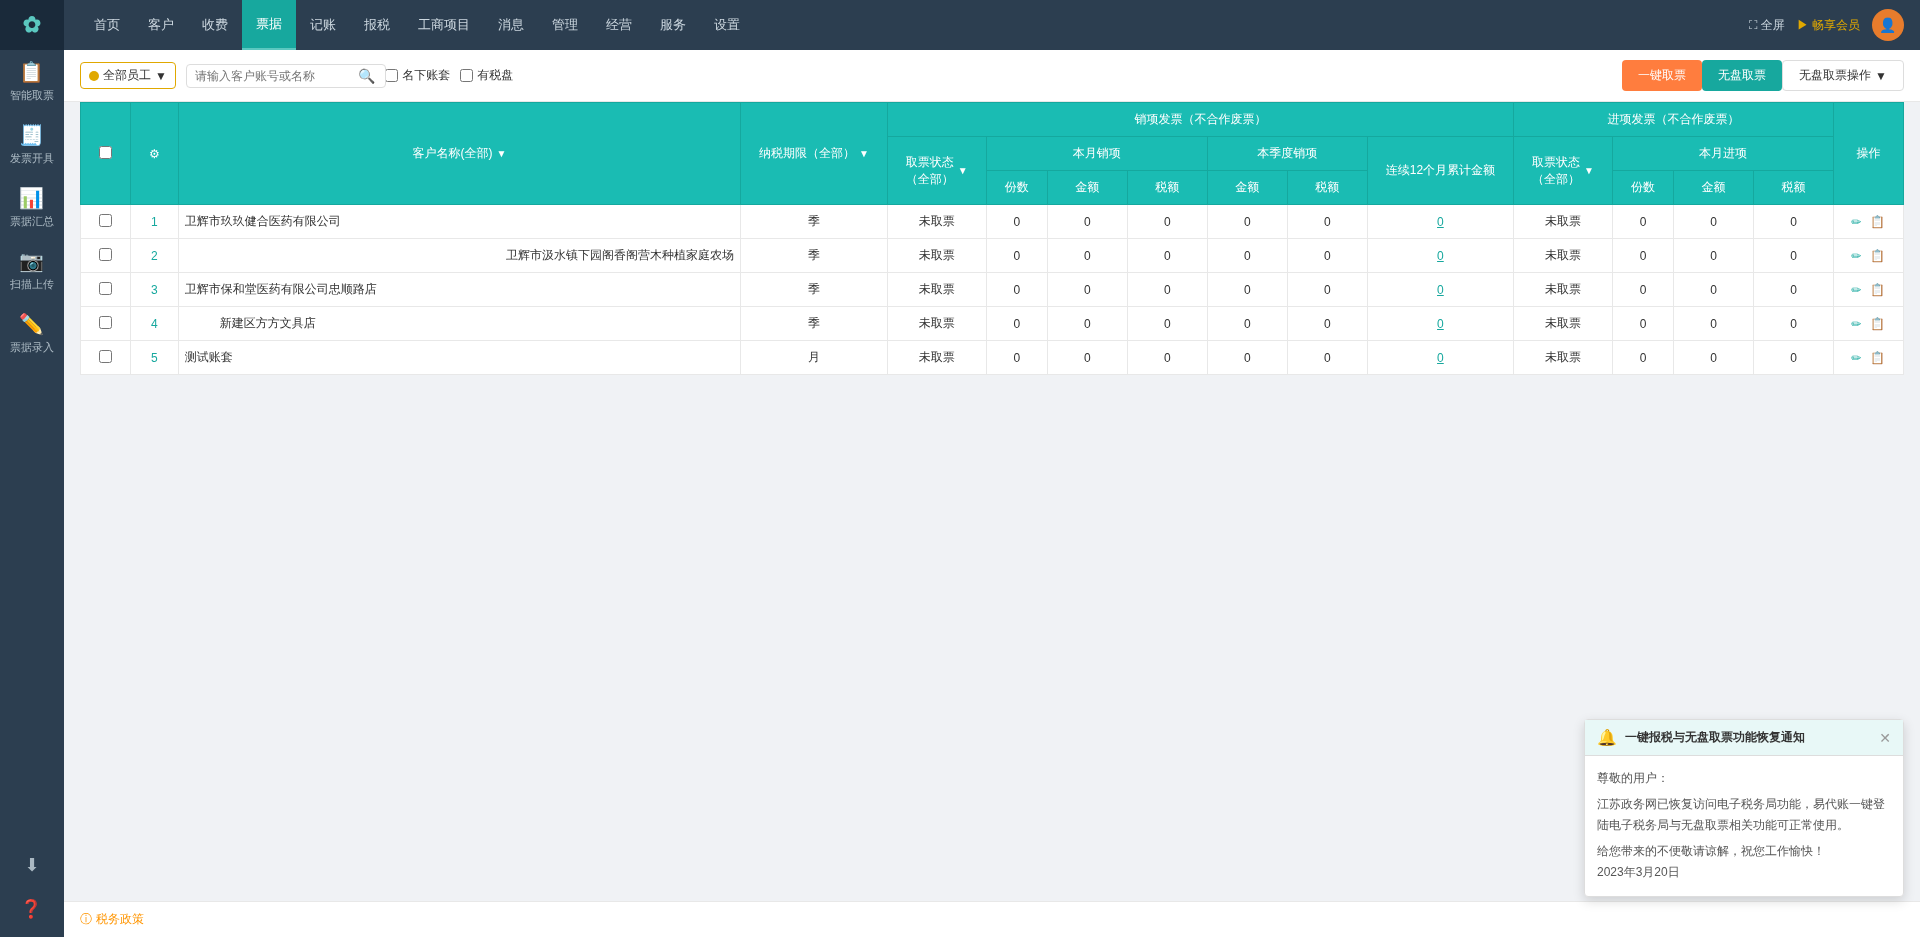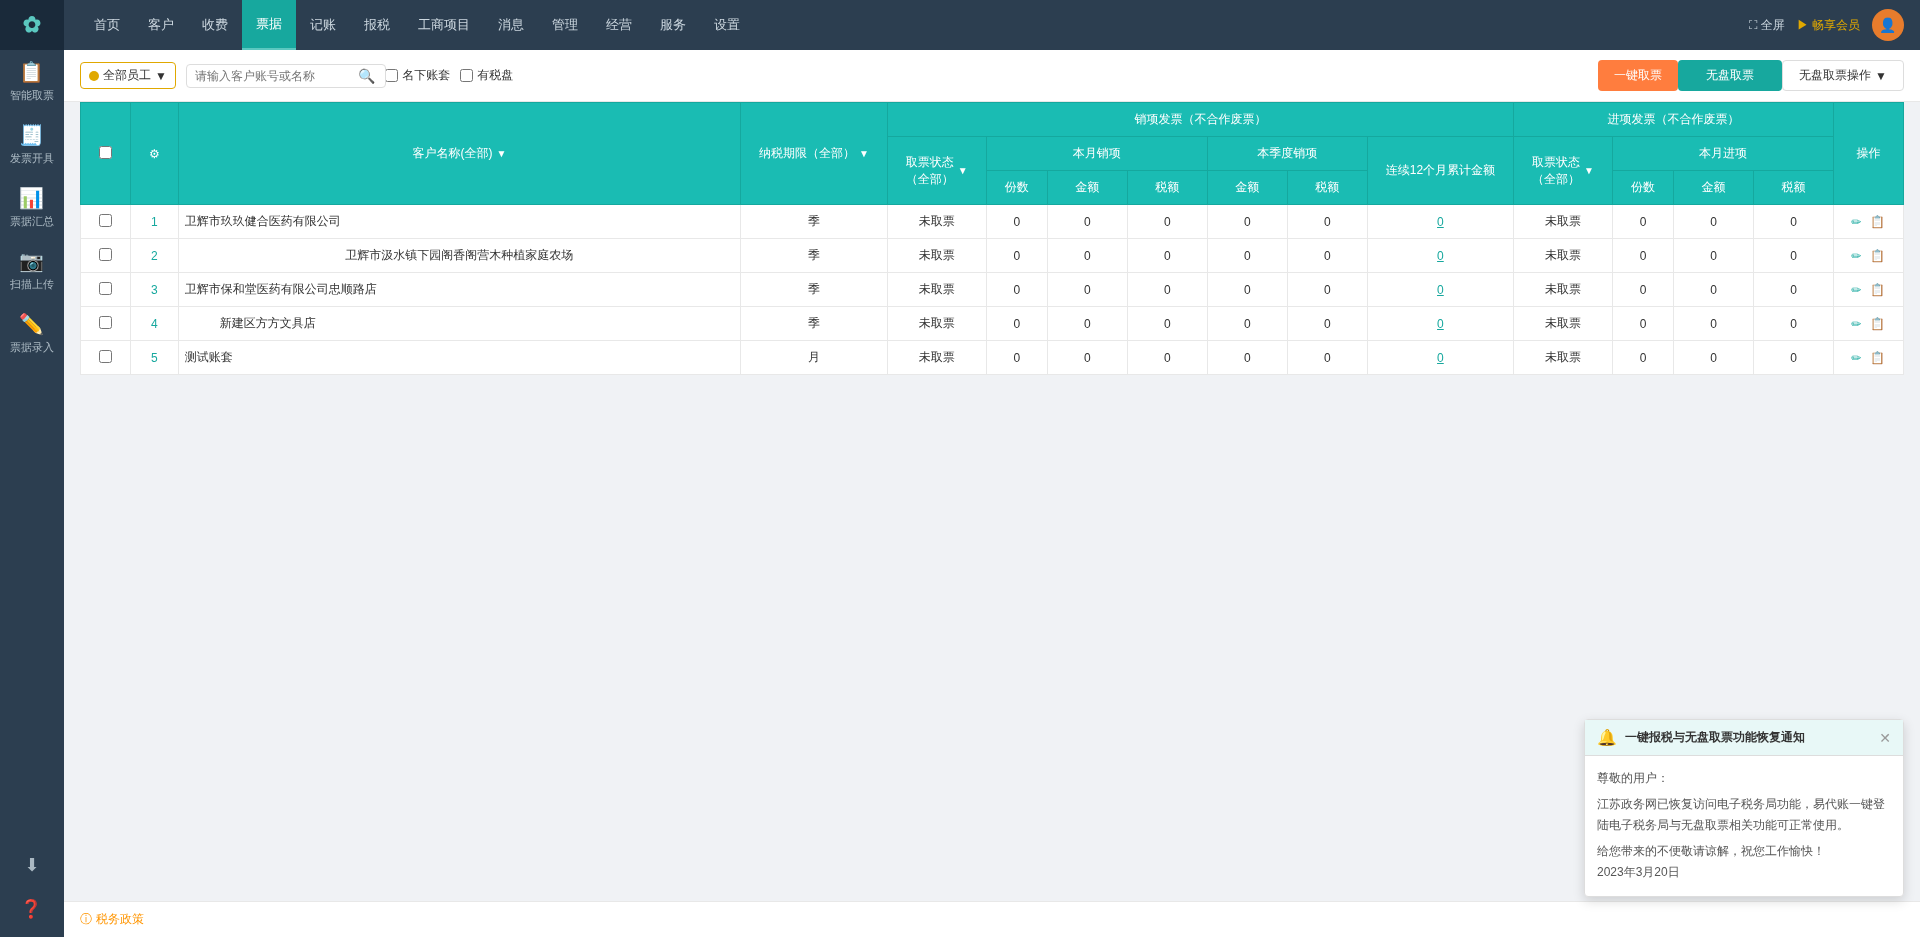--- a/index.html
+++ b/index.html
@@ -235,21 +235,21 @@
       border-radius: 4px;
       padding: 6px 16px;
       font-size: 12px;
       cursor: pointer;
     }
     .btn-teal {
       background: #17a89e;
       color: #fff;
       border: none;
       border-radius: 4px;
-      padding: 6px 28px;
+      padding: 6px 16px;
       font-size: 12px;
       cursor: pointer;
     }
     .btn-outline-ops {
       background: #fff;
       color: #333;
       border: 1px solid #ddd;
       border-radius: 4px;
       padding: 6px 16px;
       font-size: 12px;
@@ -510,21 +510,21 @@
       <td>0</td>
       <td>0</td>
       <td>
         <span style="color:#17a89e;cursor:pointer;margin-right:6px;">✏</span>
         <span style="color:#17a89e;cursor:pointer;">📋</span>
       </td>
     </tr>
             <tr>
       <td><input type="checkbox" style=""></td>
       <td><span class="row-num">2</span></td>
-      <td style="text-align:center;"><span>卫辉市汲水镇下园阁香阁营木种植家庭农场</span></td>
+      <td style="text-align:right;"><span>卫辉市汲水镇下园阁香阁营木种植家庭农场</span></td>
       <td>季</td>
       <td>未取票</td>
       <td>0</td>
       <td>0</td>
       <td>0</td>
       <td>0</td>
       <td>0</td>
       <td><span class="link">0</span></td>
       <td>未取票</td>
       <td>0</td>

